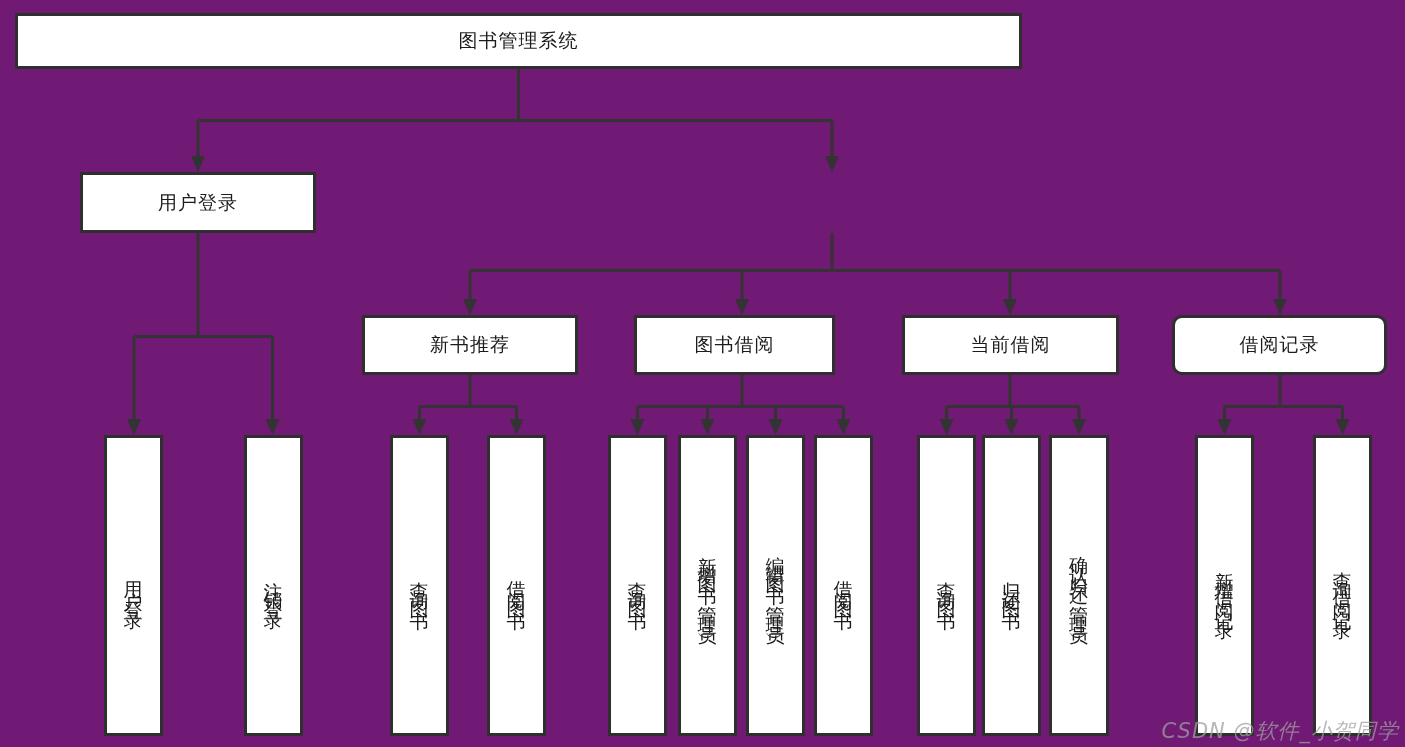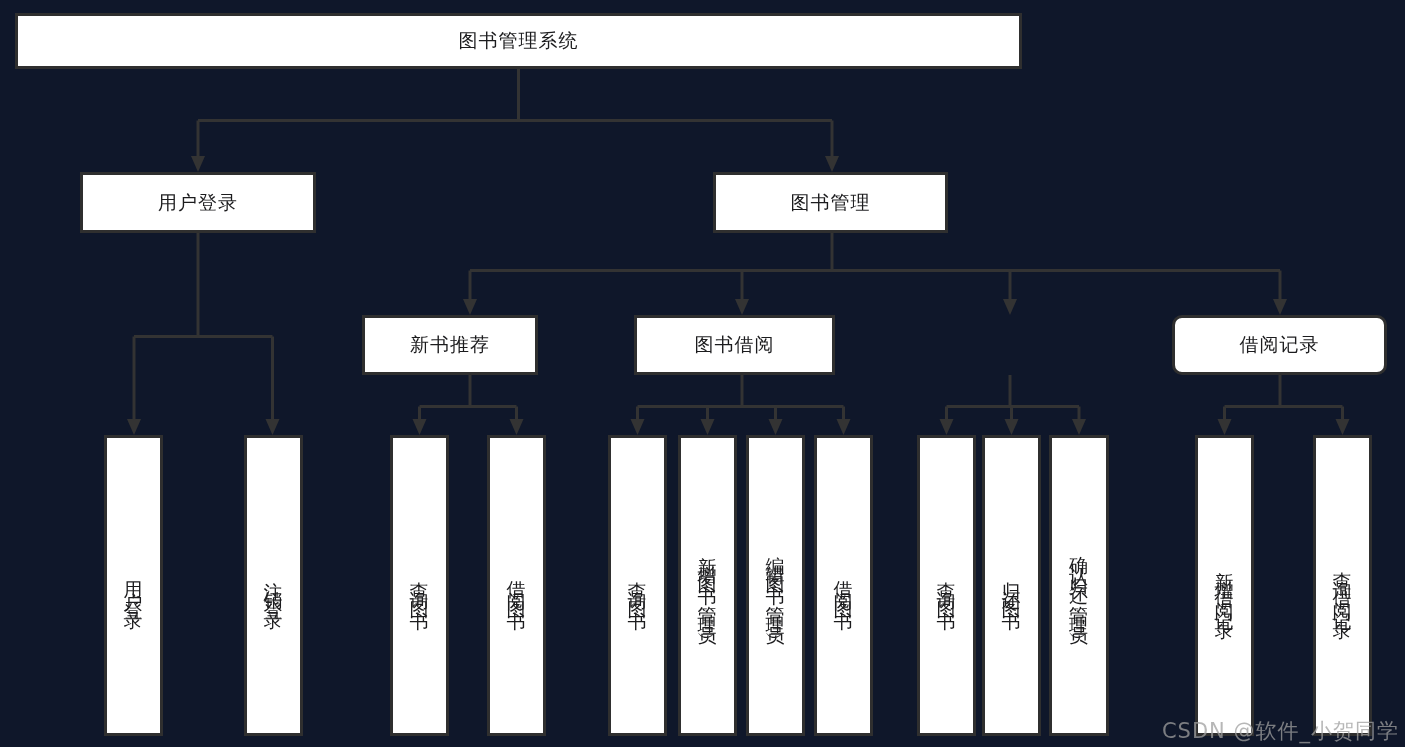--- a/index.html
+++ b/index.html
@@ -4,21 +4,21 @@
 <style>
   html, body {
     margin: 0;
     padding: 0;
     background: #ffffff;
   }
   .stage {
     position: relative;
     width: 1405px;
     height: 747px;
-    background: #0f172a;
+    background: #701a75;
     font-family: "DejaVu Sans", sans-serif;
     overflow: hidden;
   }
   .wires {
     position: absolute;
     left: 0;
     top: 0;
     z-index: 1;
   }
   .node {
@@ -41,21 +41,21 @@
     writing-mode: vertical-rl;
     text-orientation: mixed;
     font-size: 19px;
     letter-spacing: 10px;
     line-height: 1;
   }
   
   .n-root   { left: 15px;  top: 13px;  width: 1007px; height: 56px; }
   .n-user   { left: 80px;  top: 172px; width: 236px;  height: 61px; }
   .n-mgmt   { left: 713px; top: 172px; width: 235px;  height: 61px; }
-  .n-sec0   { left: 362px; top: 315px; width: 176px;  height: 60px; }
+  .n-sec0   { left: 362px; top: 315px; width: 216px;  height: 60px; }
   .n-sec1   { left: 634px; top: 315px; width: 201px;  height: 60px; }
   .n-sec2   { left: 902px; top: 315px; width: 217px;  height: 60px; }
   .n-sec3   { left: 1172px;top: 315px; width: 215px;  height: 60px; border-radius: 10px; }
   .leaf     { top: 435px; width: 59px; height: 301px; }
   .l-u0  { left: 104px; }
   .l-u1  { left: 244px; }
   .l-s0c0 { left: 390px; }
   .l-s0c1 { left: 487px; }
   .l-s1c0 { left: 608px; }
   .l-s1c1 { left: 678px; }
@@ -69,20 +69,21 @@
   .watermark {
     position: absolute;
     right: 6px;
     bottom: 2px;
     z-index: 3;
     font-size: 21px;
     color: #9f9f9f;
     opacity: 0.75;
     white-space: nowrap;
     letter-spacing: 1px;
+    font-style: italic;
   }
 </style>
 </head>
 <body>
 
 <div class="stage">
 
   <svg class="wires" width="1405" height="747" viewBox="0 0 1405 747">
     <g stroke="#333333" stroke-width="3" fill="none">
 
@@ -123,29 +124,29 @@
     </g>
   </svg>
 
   <div class="node h-node n-root">
     <span>图书管理系统</span>
   </div>
 
   <div class="node h-node n-user">
     <span>用户登录</span>
   </div>
-  <div class="node h-node n-mgmt">
-    <span>图书管理</span>
-  </div>
 
   <div class="node h-node n-sec0">
     <span>新书推荐</span>
   </div>
   <div class="node h-node n-sec1">
     <span>图书借阅</span>
+  </div>
+  <div class="node h-node n-sec2">
+    <span>当前借阅</span>
   </div>
   <div class="node h-node n-sec3">
     <span>借阅记录</span>
   </div>
 
   <div class="node v-node leaf l-u0">
     <span>用户登录</span>
   </div>
   <div class="node v-node leaf l-u1">
     <span>注销登录</span>

